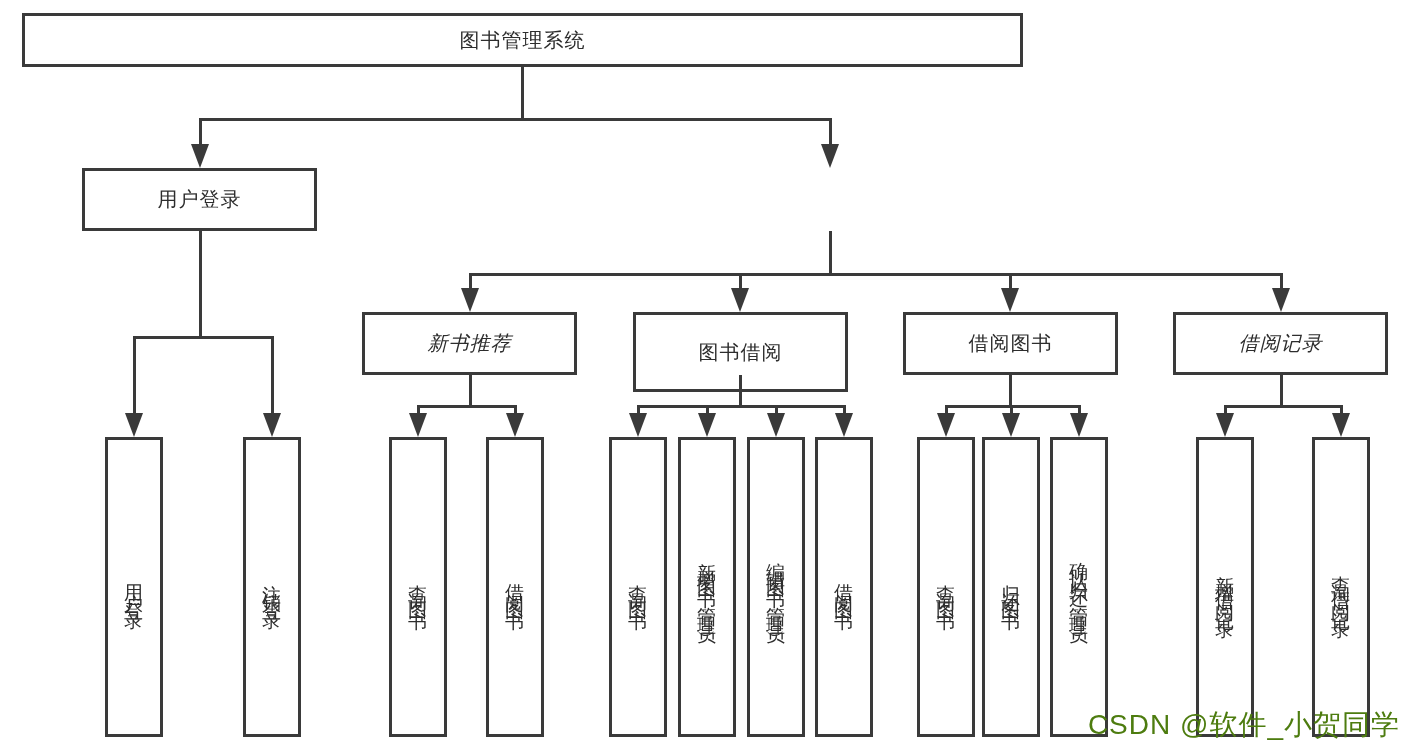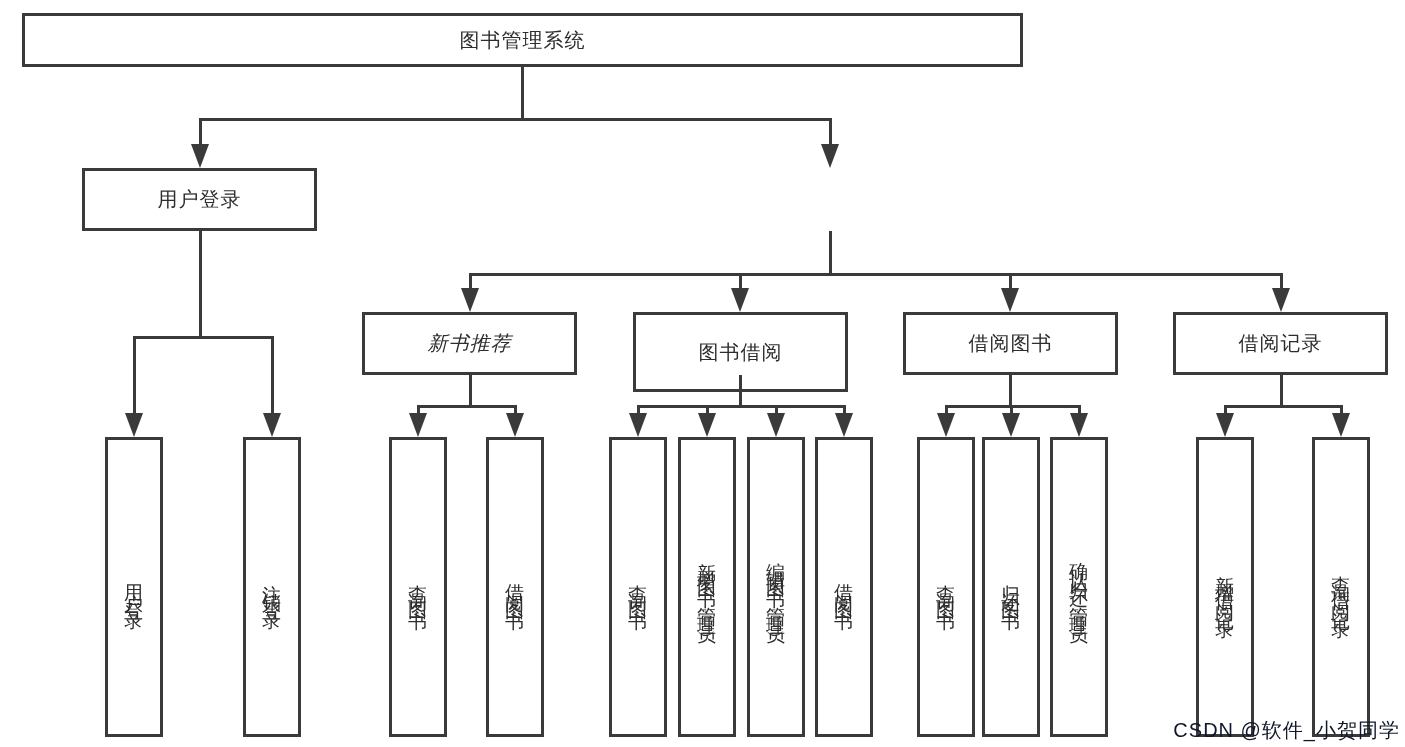--- a/index.html
+++ b/index.html
@@ -33,33 +33,33 @@
   .line{position:absolute;background:#3a3a3a;}
   .arrow{
     position:absolute;width:0;height:0;
     border-left:9px solid transparent;
     border-right:9px solid transparent;
     border-top:24px solid #3a3a3a;
   }
   .watermark{
     position:absolute;
     right:5px;bottom:3px;
-    font-size:20px;
-    color:#0f172a;
+    font-size:28px;
+    color:#4d7c0f;
     letter-spacing:1px;
     white-space:nowrap;
   }
   
   .n-root {left:22px; top:13px; width:1001px;height:54px;}
   .n-login{left:82px; top:168px;width:235px; height:63px;}
   .n-mgmt {left:712px;top:168px;width:235px; height:63px;}
   .n-l3-1 {left:362px;top:312px;width:215px; height:63px;font-style:italic;}
   .n-l3-2 {left:633px;top:312px;width:215px; height:80px;}
   .n-l3-3 {left:903px;top:312px;width:215px; height:63px;}
-  .n-l3-4 {left:1173px;top:312px;width:215px;height:63px;}
+  .n-l3-4 {left:1173px;top:312px;width:215px;height:63px;font-style:italic;}
   .lf1{left:105px}.lf2{left:243px}.lf3{left:389px}.lf4{left:486px}
   .lf5{left:609px}.lf6{left:678px}.lf7{left:747px}.lf8{left:815px}
   .lf9{left:917px}.lf10{left:982px}.lf11{left:1050px}
   .lf12{left:1196px}.lf13{left:1312px}
 </style>
 </head>
 <body>
 
 <div class="stage">
 

